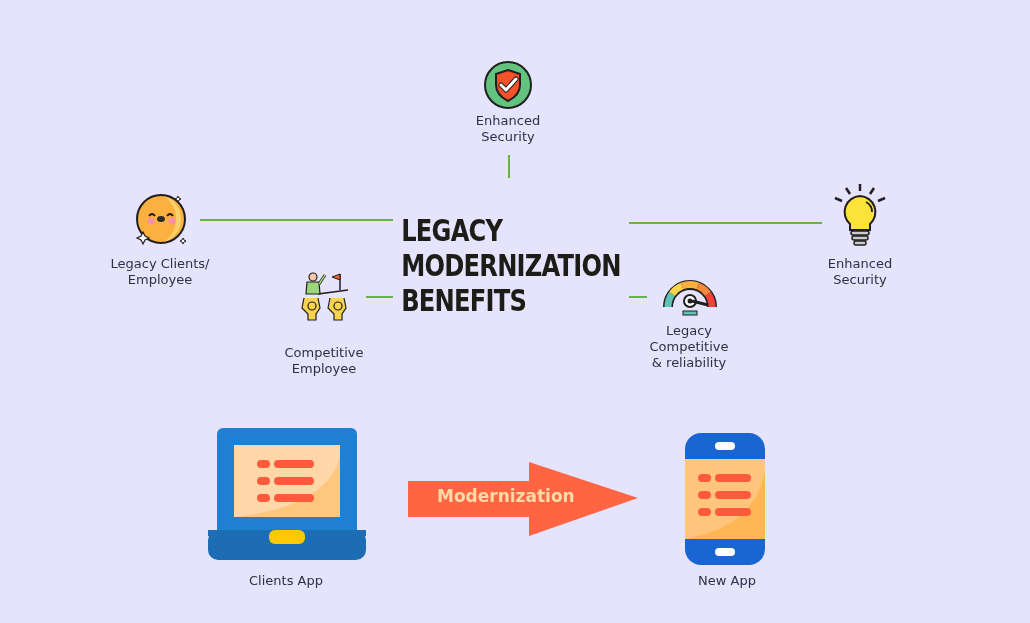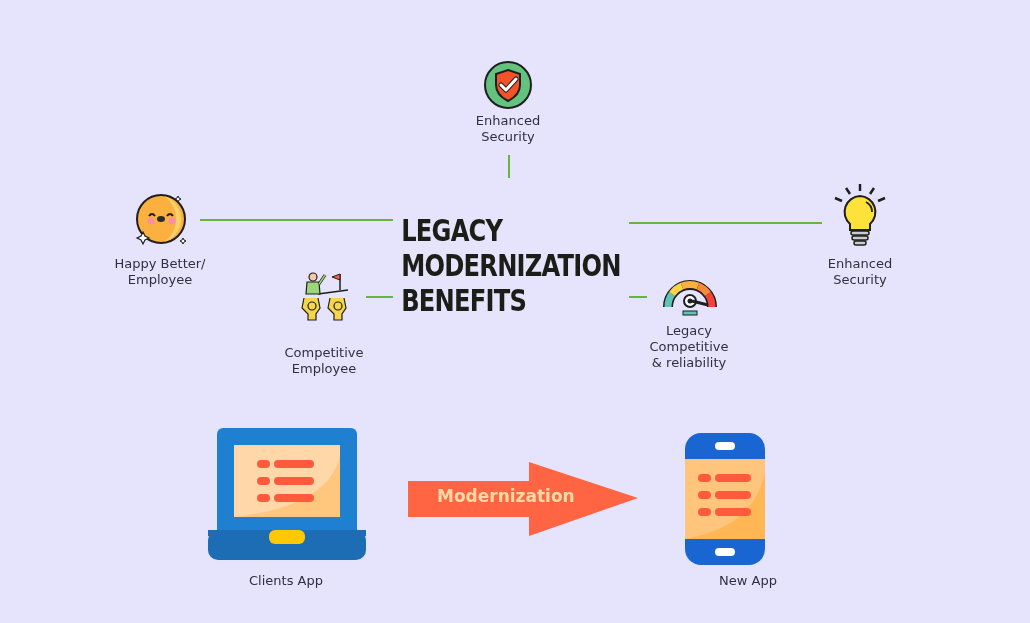--- a/index.html
+++ b/index.html
@@ -68,21 +68,21 @@
     <circle cx="38" cy="29" r="3.5" fill="#f78fa7"></circle>
     <path d="M15 24 Q18 20 21 24" fill="none" stroke="#1f1f1f" stroke-width="2"></path>
     <path d="M33 24 Q36 20 39 24" fill="none" stroke="#1f1f1f" stroke-width="2"></path>
     <ellipse cx="27" cy="27" rx="4" ry="3" fill="#2b2b2b"></ellipse>
     <path d="M9 40 L11 44 L15 46 L11 48 L9 52 L7 48 L3 46 L7 44 Z" fill="#fff" stroke="#1f1f1f" stroke-width="1.2"></path>
     <path d="M44 4 L45 6 L47 7 L45 8 L44 10 L43 8 L41 7 L43 6 Z" fill="#fff" stroke="#1f1f1f" stroke-width="1"></path>
     <path d="M49 46 L50 48 L52 49 L50 50 L49 52 L48 50 L46 49 L48 48 Z" fill="#fff" stroke="#1f1f1f" stroke-width="1"></path>
   </svg>
 </div>
 <div class="label" style="left:160px; top:256px;">
-  <span>Happy Better/</span>
+  <span>Legacy Clients/</span>
   <span>Employee</span>
 </div>
 
 <div class="abs" style="left:298px; top:270px; width:54px; height:52px;">
   <svg width="54" height="52" viewBox="0 0 54 52">
     <line x1="42" y1="4" x2="42" y2="20" stroke="#1f1f1f" stroke-width="1.5"></line>
     <path d="M42 4 L34 7 L42 10 Z" fill="#f4603a" stroke="#1f1f1f" stroke-width="1"></path>
     <path d="M20 24 L50 20" stroke="#1f1f1f" stroke-width="1.5"></path>
     <circle cx="15" cy="7" r="4" fill="#f9c9a4" stroke="#1f1f1f" stroke-width="1.2"></circle>
     <path d="M9 12 L21 12 L22 24 L8 24 Z" fill="#9cd67b" stroke="#1f1f1f" stroke-width="1.2"></path>
@@ -171,13 +171,13 @@
     <rect x="31" y="10" width="20" height="8" rx="4" fill="#fff"></rect>
     <rect x="31" y="116" width="20" height="8" rx="4" fill="#fff"></rect>
     <rect x="14" y="42" width="13" height="8" rx="4" fill="#ff5a3c"></rect>
     <rect x="31" y="42" width="36" height="8" rx="4" fill="#ff5a3c"></rect>
     <rect x="14" y="59" width="13" height="8" rx="4" fill="#ff5a3c"></rect>
     <rect x="31" y="59" width="36" height="8" rx="4" fill="#ff5a3c"></rect>
     <rect x="14" y="76" width="13" height="8" rx="4" fill="#ff5a3c"></rect>
     <rect x="31" y="76" width="36" height="8" rx="4" fill="#ff5a3c"></rect>
   </svg>
 </div>
-<div class="label" style="left:727px; top:573px;margin-left:21px;">New App</div>
+<div class="label" style="left:727px; top:573px;">New App</div>
 
 </body></html>

